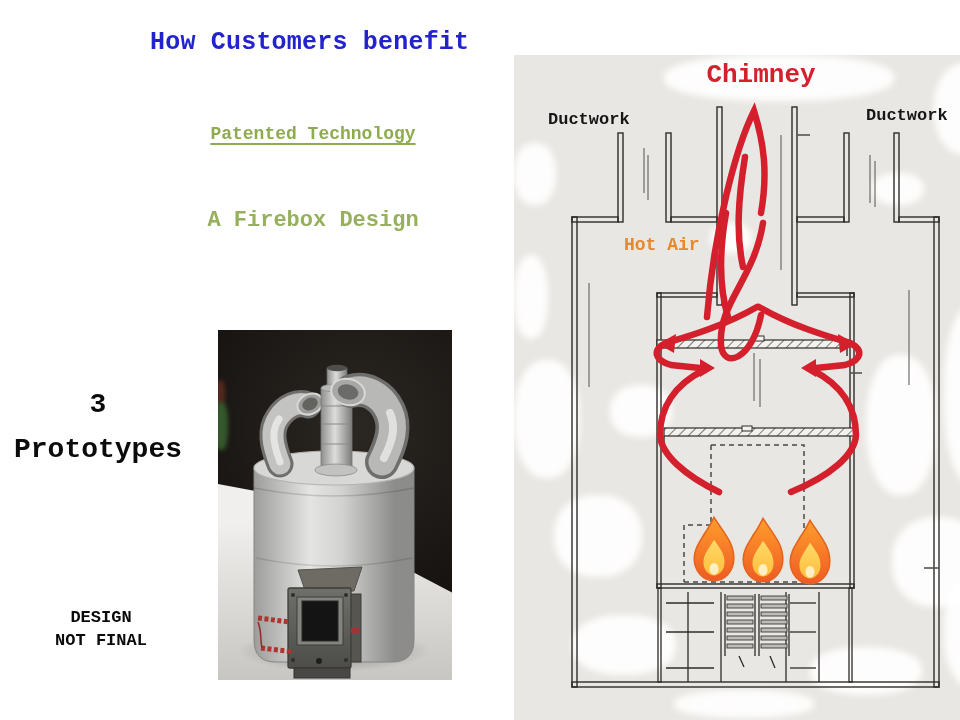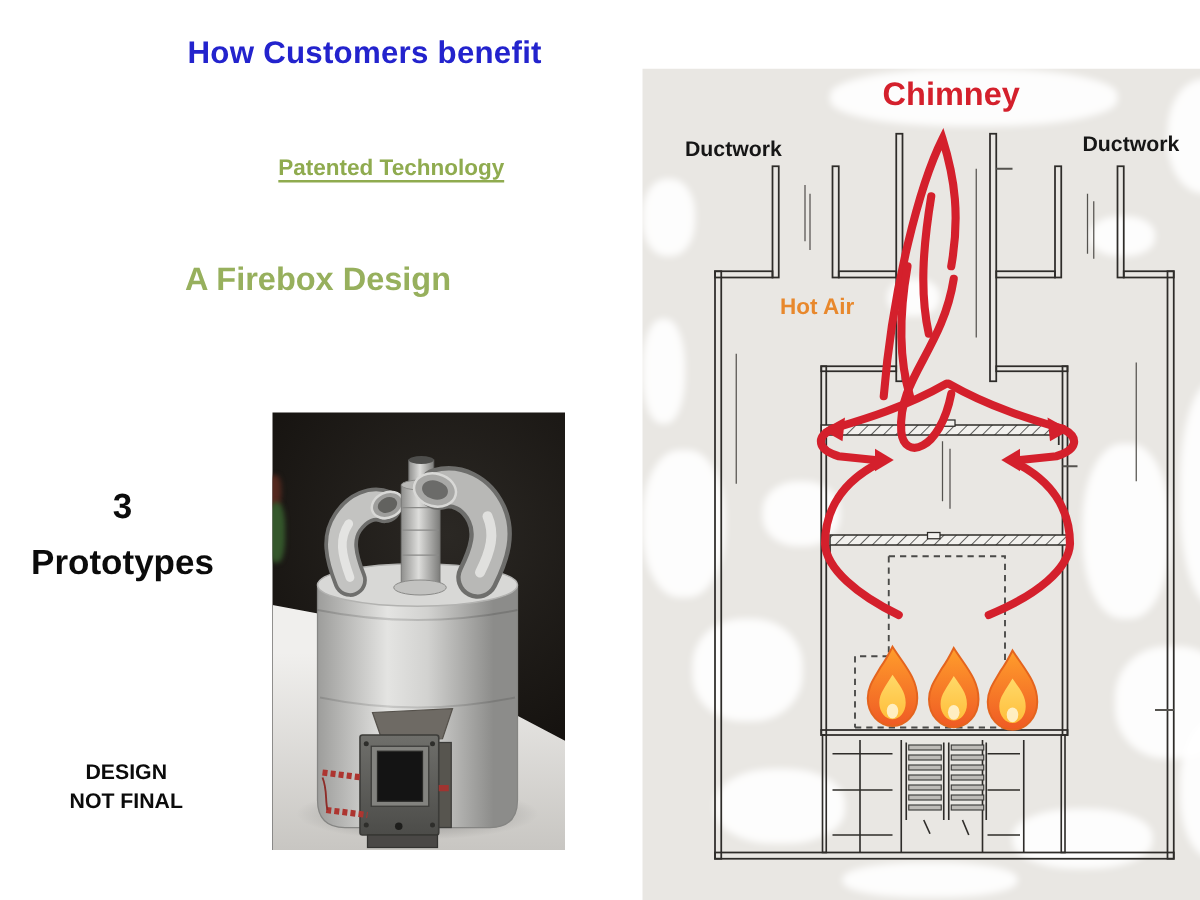--- a/index.html
+++ b/index.html
@@ -1,25 +1,25 @@
 <!DOCTYPE html>
 <html><head>
 <meta charset="utf-8">
 <style>
   html,body{margin:0;padding:0;background:#ffffff;}
   .slide{position:relative;width:960px;height:720px;background:#ffffff;overflow:hidden;
-         font-family:Liberation Sans, sans-serif;}
+         font-family:Liberation Mono, monospace;}
   
   .title{position:absolute;left:150px;top:28px;width:400px;font-size:25px;font-weight:bold;
          color:#2323cd;letter-spacing:.2px;}
   .subtitle1{position:absolute;left:148px;top:124px;width:330px;text-align:center;
              font-size:18px;font-weight:bold;color:#8fab4f;}
   .subtitle1 span{text-decoration:underline;text-decoration-thickness:2px;text-underline-offset:4px;}
-  .subtitle2{position:absolute;left:148px;top:208px;width:330px;
-             font-size:26px;font-weight:bold;color:#97b05d;}
+  .subtitle2{position:absolute;left:148px;top:208px;width:330px;text-align:center;
+             font-size:22px;font-weight:bold;color:#97b05d;}
   .proto{position:absolute;left:0;top:382px;width:196px;text-align:center;
          font-size:28px;font-weight:bold;color:#0b0b0b;line-height:45px;}
   .disclaimer{position:absolute;left:6px;top:606px;width:190px;text-align:center;
               font-size:17px;font-weight:bold;color:#0b0b0b;line-height:23px;}
   
   .photo{position:absolute;left:218px;top:330px;width:234px;height:350px;overflow:hidden;
          background:radial-gradient(circle at 60% 28%, #2b2824 0%, #15120f 65%, #0d0b09 100%);}
   .photo .plant{position:absolute;left:-4px;top:72px;width:14px;height:48px;background:#35582c;
                 border-radius:40%;filter:blur(2px);}
   .photo .pot{position:absolute;left:-4px;top:50px;width:11px;height:26px;background:#54291f;

